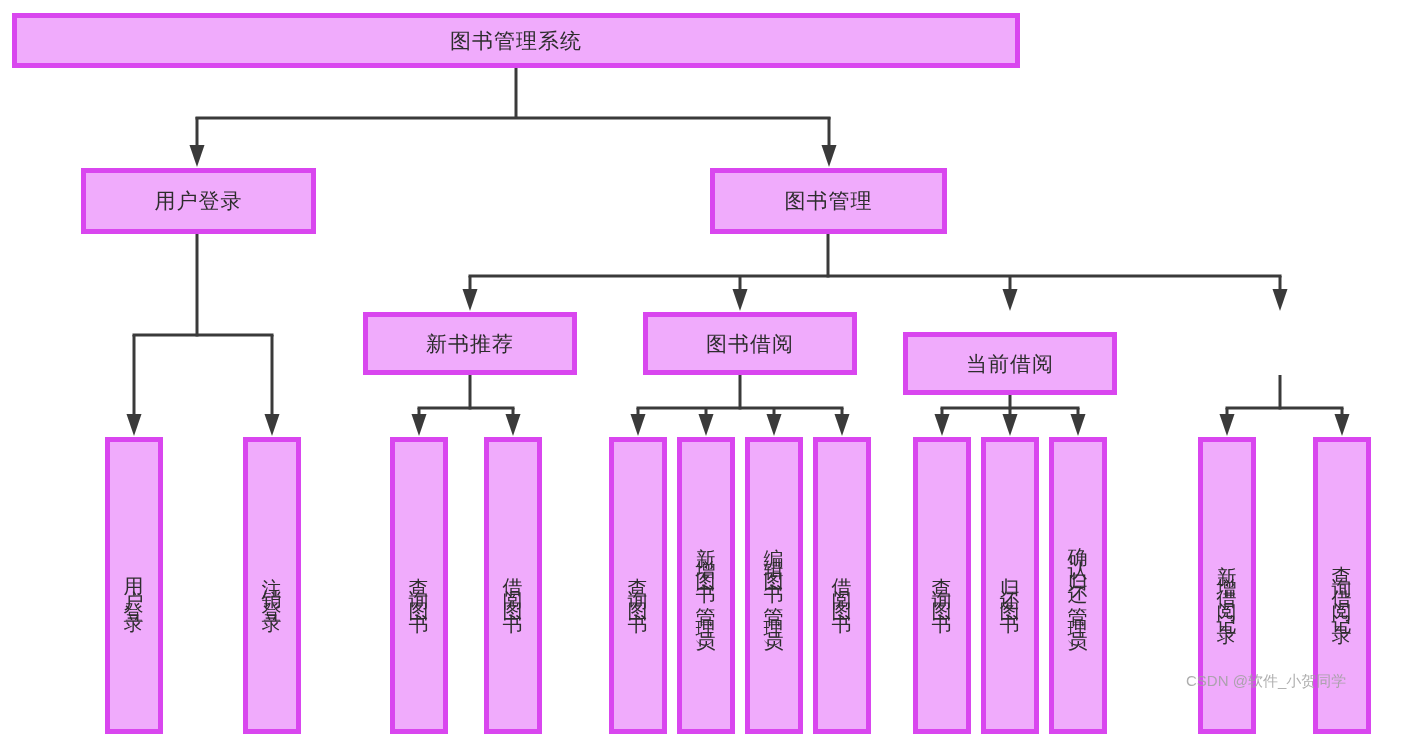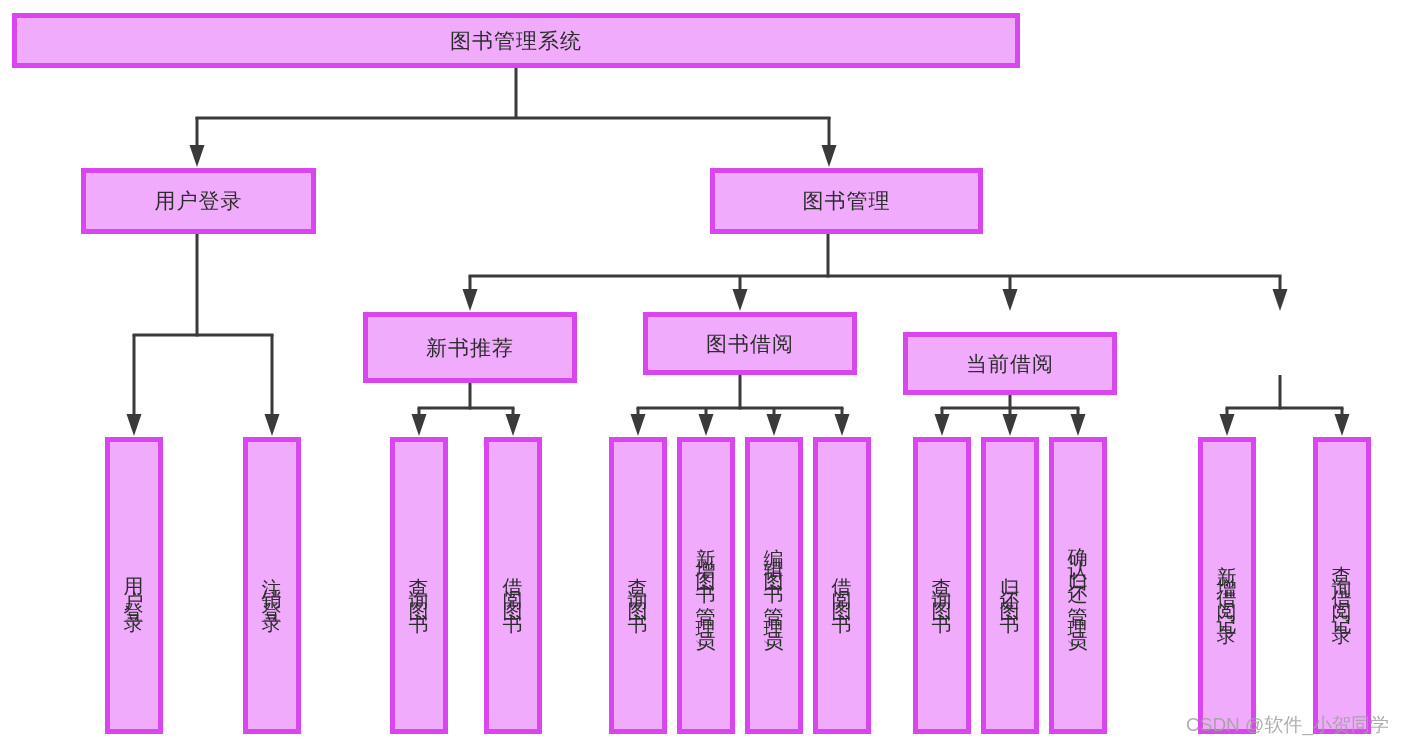--- a/index.html
+++ b/index.html
@@ -44,45 +44,45 @@
     font-size: 20px;
     writing-mode: vertical-rl;
     text-orientation: mixed;
     letter-spacing: 12px;
     line-height: 1;
   }
   .vbox span { display: block; }
   
   #root-box   { left: 12px;  top: 13px;  width: 1008px; height: 55px; }
   #b-user     { left: 81px;  top: 168px; width: 235px;  height: 66px; }
-  #b-book     { left: 710px; top: 168px; width: 273px;  height: 66px; }
-  #g-newbook  { left: 363px; top: 312px; width: 214px;  height: 71px; }
+  #b-book     { left: 710px; top: 168px; width: 237px;  height: 66px; }
+  #g-newbook  { left: 363px; top: 312px; width: 214px;  height: 63px; }
   #g-borrow   { left: 633px; top: 312px; width: 214px;  height: 63px; margin-left: 10px; }
   #g-current  { left: 903px; top: 332px; width: 214px;  height: 63px; }
   #g-records  { left: 1173px;top: 312px; width: 214px;  height: 63px; }
   
   #l-login    { left: 105px; }
   #l-logout   { left: 243px; }
   #l-nb-query { left: 390px; }
   #l-nb-lend  { left: 484px; }
   #l-bb-query { left: 609px; }
   #l-bb-add   { left: 677px; }
   #l-bb-edit  { left: 745px; }
   #l-bb-lend  { left: 813px; }
   #l-cb-query { left: 913px; }
   #l-cb-return{ left: 981px; }
   #l-cb-confirm{ left: 1049px; }
   #l-rec-add  { left: 1198px; }
   #l-rec-query{ left: 1313px; }
   #watermark {
     position: absolute;
     left: 1186px;
-    top: 712px;
+    top: 672px;
     z-index: 3;
-    font-size: 19px;
+    font-size: 15px;
     color: rgba(160, 160, 160, 0.85);
     white-space: nowrap;
   }
 </style>
 </head>
 <body>
 
 <div id="stage">
 
   <svg id="connectors" width="1405" height="747" viewBox="0 0 1405 747">

